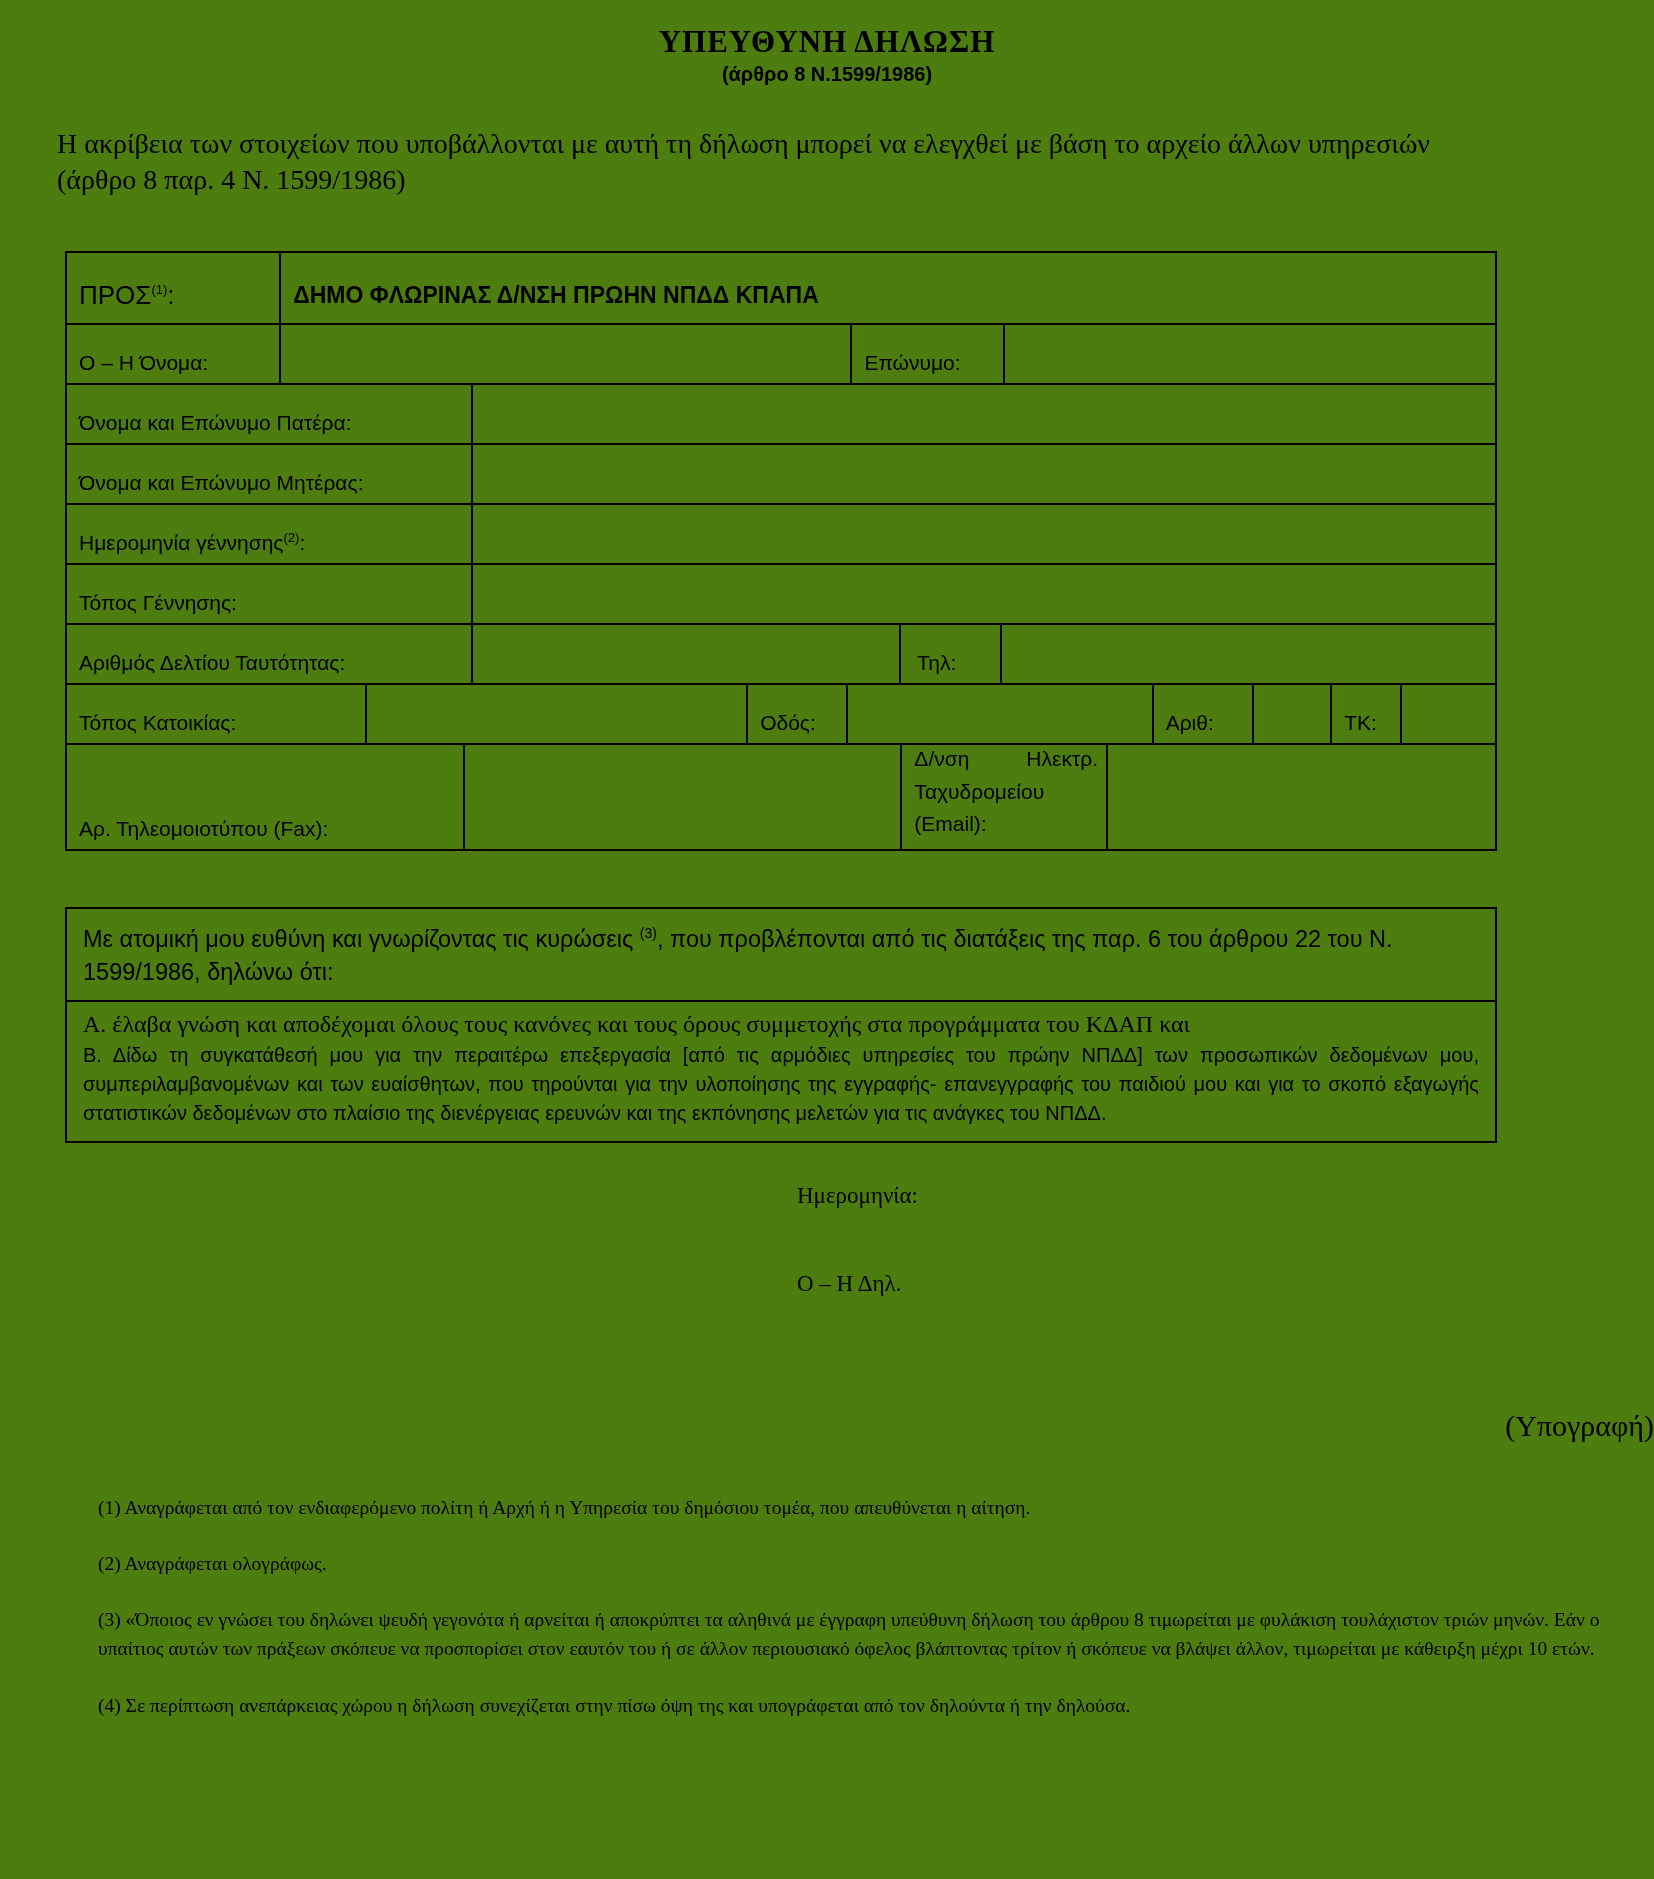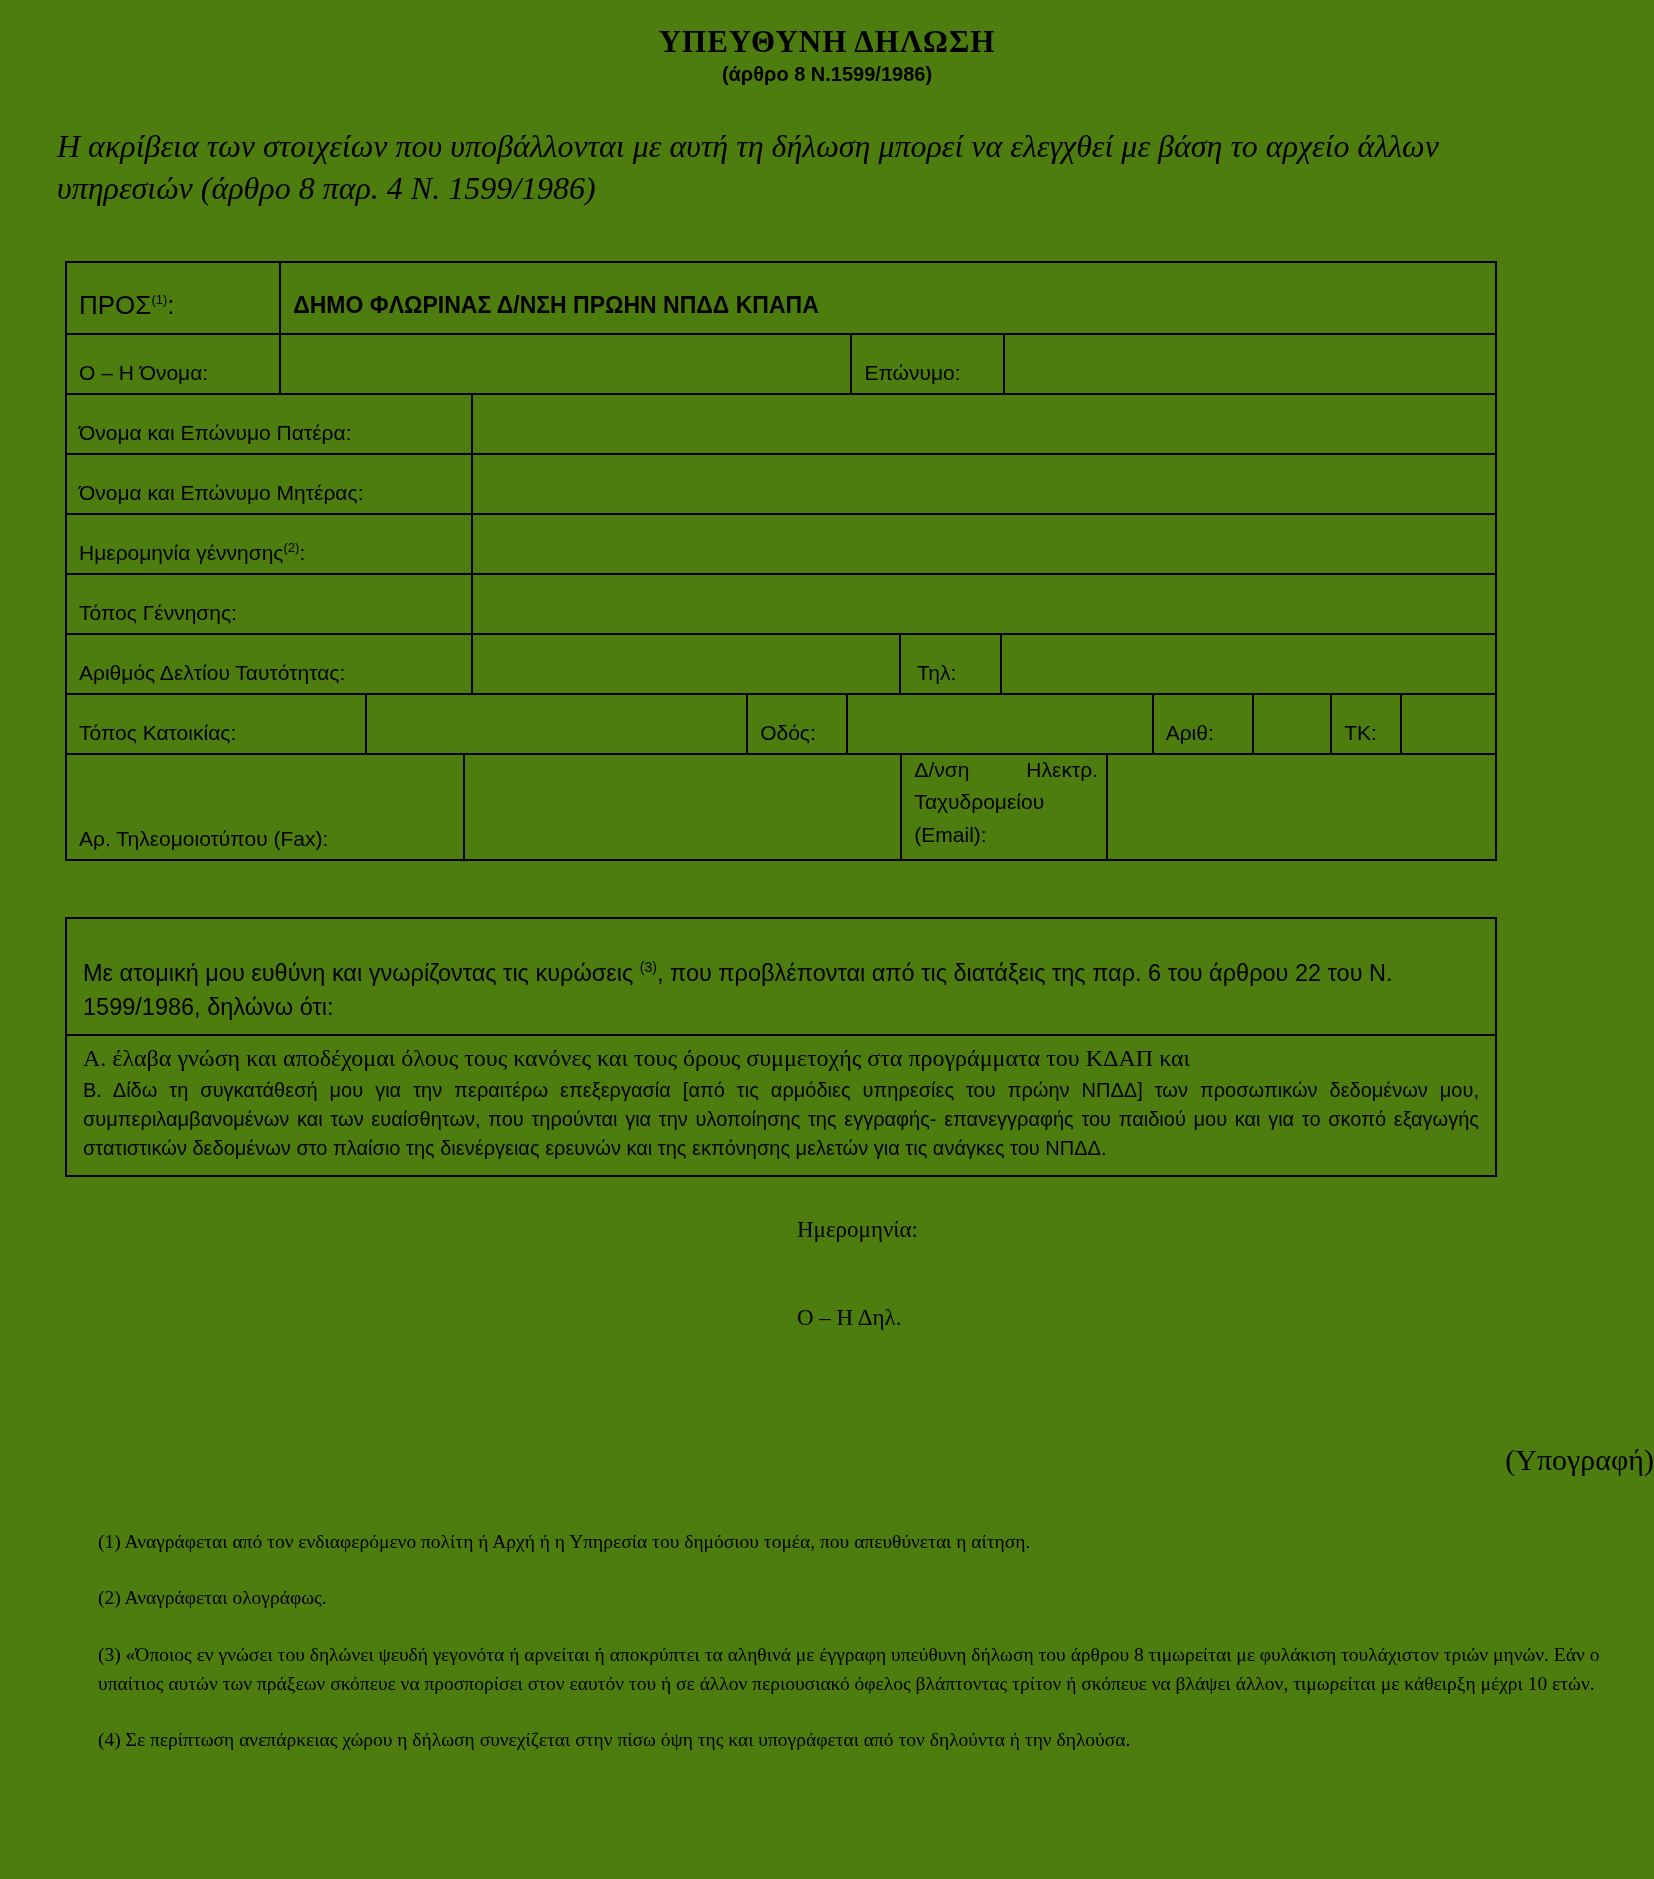--- a/index.html
+++ b/index.html
@@ -21,24 +21,23 @@
   }
   .doc-subtitle {
     text-align:center;
     font-family:"Liberation Sans", sans-serif;
     font-weight:bold;
     font-size:20px;
     margin-top:3px;
   }
   .intro {
     font-family:"Liberation Serif", serif;
-    font-size:32px;
+    font-size:28px;
     line-height:1.3;
     margin:40px 150px 0 57px;
-    font-style:italic;
   }
 
   
   .ftable {
     margin:52px 0 0 65px;
     width:1432px;
     border:2px solid #000;
   }
   .frow { display:flex; border-bottom:2px solid #000; }
   .frow:last-child { border-bottom:none; }
@@ -70,21 +69,21 @@
   .w279{flex:0 0 27.9%;} .w306{flex:0 0 30.6%;} .w144{flex:0 0 14.4%;}
 
   
   .decl-box {
     margin:56px 0 0 65px;
     width:1432px;
     border:2px solid #000;
   }
   .preamble {
     margin:0;
-    padding:38px 16px 10px 16px;
+    padding:14px 16px 10px 16px;
     font-size:23.5px;
     line-height:1.42;
   }
   .preamble sup { font-size:14px; }
   .decl-items {
     border-top:2px solid #000;
     padding:4px 16px 12px 16px;
   }
   .item-a {
     margin:2px 0 0 0;

